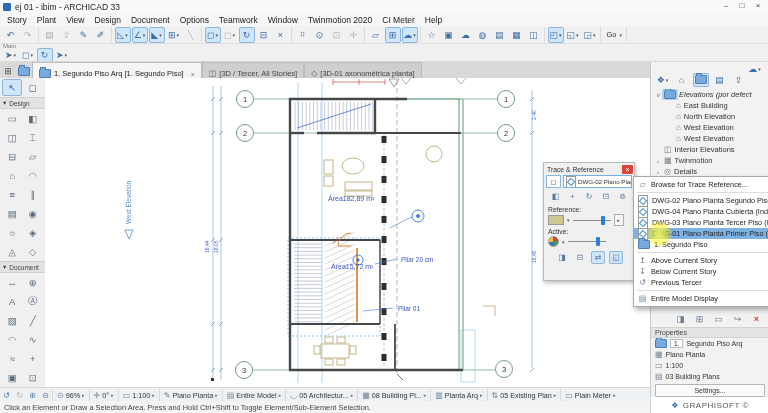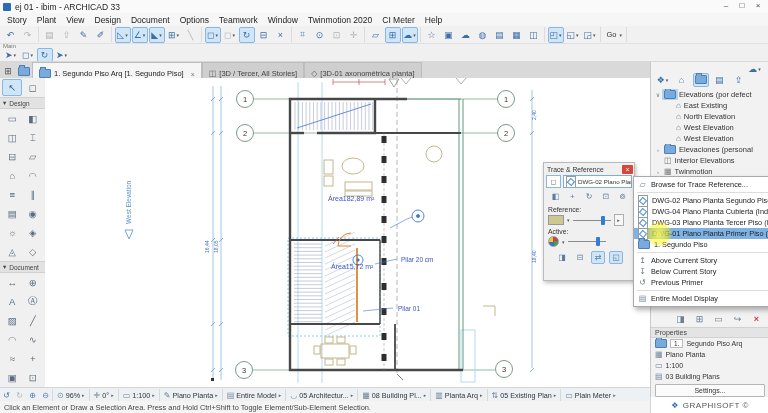--- a/index.html
+++ b/index.html
@@ -642,49 +642,44 @@
         <span class="ic-folder"></span>
       </span>
       <span class="tb-btn">
         <span>▤</span>
       </span>
       <span class="tb-btn">
         <span>⇪</span>
       </span>
     </div>
   <div class="tree" id="nav-tree">
-      <div class="tree-row" style="padding-left: 2px;">
+      <div class="tree-row" style="padding-left: 2px; font-style: italic;">
         <span class="exp">∨</span>
         <span class="ic-folder hl"></span>
         <span>Elevations (por defect</span>
       </div>
       <div class="tree-row" style="padding-left: 14px;">
         <span class="exp"></span>
         <span class="glyph">⌂</span>
-        <span>East Existing</span>
+        <span>East Building</span>
       </div>
       <div class="tree-row" style="padding-left: 14px;">
         <span class="exp"></span>
         <span class="glyph">⌂</span>
         <span>North Elevation</span>
       </div>
       <div class="tree-row" style="padding-left: 14px;">
         <span class="exp"></span>
         <span class="glyph">⌂</span>
         <span>West Elevation</span>
       </div>
       <div class="tree-row" style="padding-left: 14px;">
         <span class="exp"></span>
         <span class="glyph">⌂</span>
         <span>West Elevation</span>
-      </div>
-      <div class="tree-row" style="padding-left: 2px;">
-        <span class="exp">›</span>
-        <span class="ic-folder"></span>
-        <span>Elevaciones (personal</span>
       </div>
       <div class="tree-row" style="padding-left: 2px;">
         <span class="exp"></span>
         <span class="glyph">◫</span>
         <span>Interior Elevations</span>
       </div>
       <div class="tree-row" style="padding-left: 2px;">
         <span class="exp">›</span>
         <span class="glyph">▦</span>
         <span>Twinmotion</span>
@@ -832,21 +827,21 @@
     <div class="cm-item">
       <span class="glyph">↥</span>
       <span>Above Current Story</span>
     </div>
     <div class="cm-item">
       <span class="glyph">↧</span>
       <span>Below Current Story</span>
     </div>
     <div class="cm-item">
       <span class="glyph">↺</span>
-      <span>Previous Primer</span>
+      <span>Previous Tercer</span>
     </div>
     <div class="cm-sep"></div>
     <div class="cm-item">
       <span class="glyph">▤</span>
       <span>Entire Model Display</span>
     </div>
   </div>
 <div id="spotlight" class="abs"></div>
 
 <div id="quickbar" class="abs">

